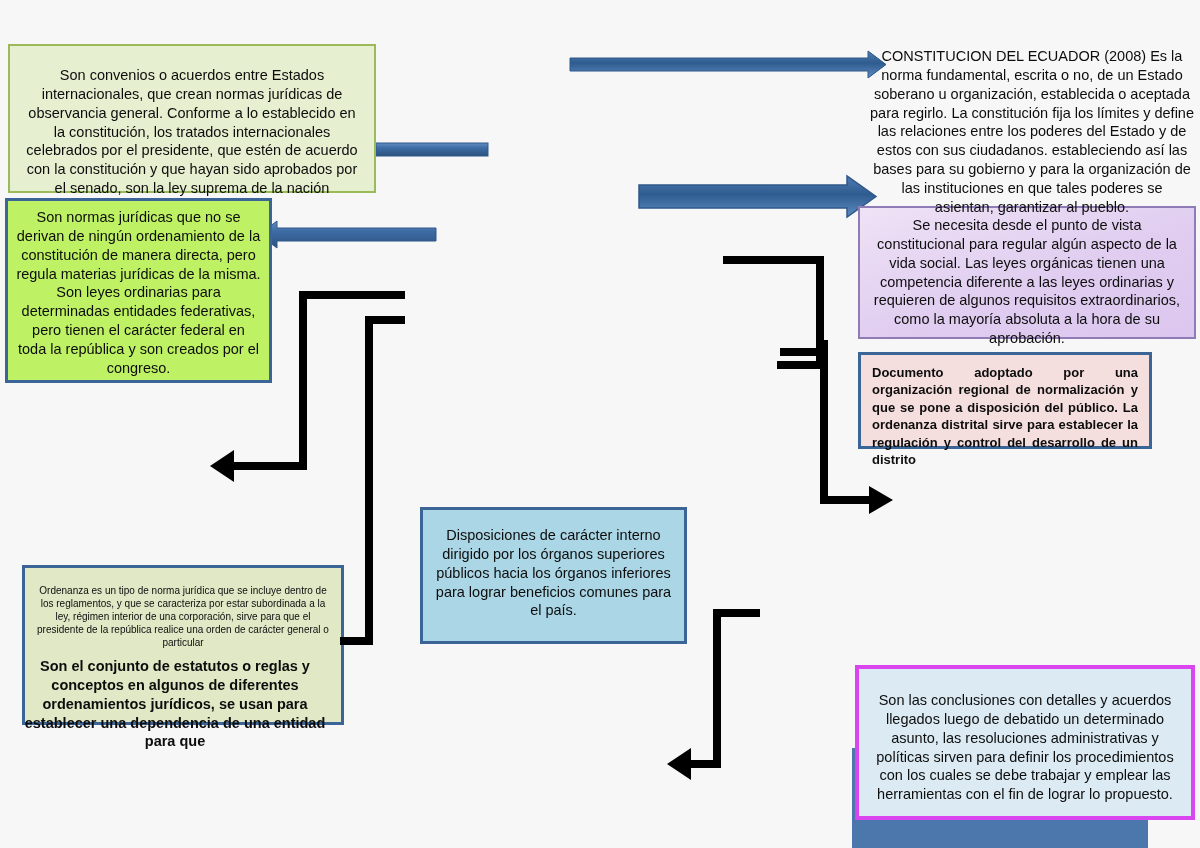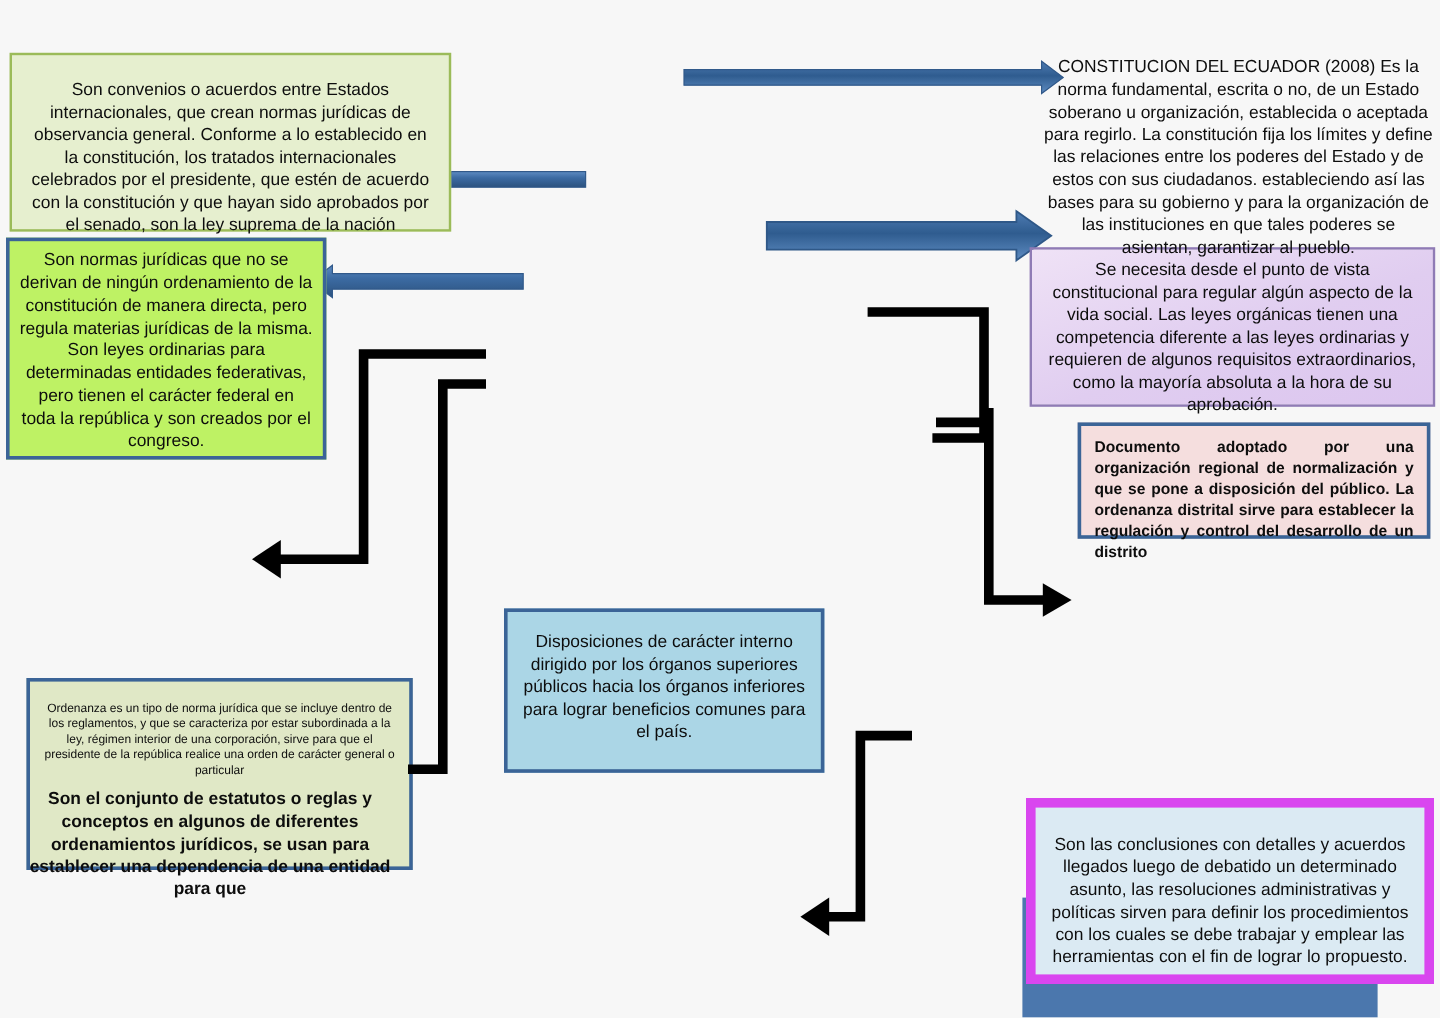--- a/index.html
+++ b/index.html
@@ -48,21 +48,20 @@
     border:2px solid #8f7bb5;
     font-size:14.5px;padding:8px 10px 16px 10px;
     z-index:6;
   }
   .b-ordenanza-distrital{
     left:858px;top:352px;width:294px;height:97px;
     background:#f5dede;border:3px solid #3b6497;
     font-size:13px;font-weight:bold;text-align:justify;
     padding:9px 11px 0 11px;line-height:1.34;
     z-index:6;
-    margin-left:40px;
   }
   .b-disposiciones{
     left:420px;top:507px;width:267px;height:137px;
     background:#abd6e6;border:3px solid #3b6497;
     font-size:14.5px;padding:16px 10px 0 10px;
     z-index:6;
   }
   .b-ordenanza{
     left:22px;top:565px;width:322px;height:160px;
     background:#e0e8c6;border:3px solid #3b6497;
@@ -70,21 +69,21 @@
     z-index:7;
   }
   .b-acuerdo{
     left:8px;top:633px;width:334px;height:118px;
     background:transparent;border:none;
     font-size:14.5px;font-weight:bold;padding:24px 8px 0 8px;
     z-index:8;line-height:1.30;
   }
   .b-resoluciones{
     left:855px;top:665px;width:340px;height:155px;
-    background:#dbeaf3;border:8px solid #d946ef;
+    background:#dbeaf3;border:4px solid #d946ef;
     font-size:14.5px;padding:22px 10px 0 10px;
     z-index:7;
   }
   .b-solid-blue{
     left:852px;top:748px;width:296px;height:100px;
     background:#4b77ad;border:none;
     z-index:6;
   }
 
   

